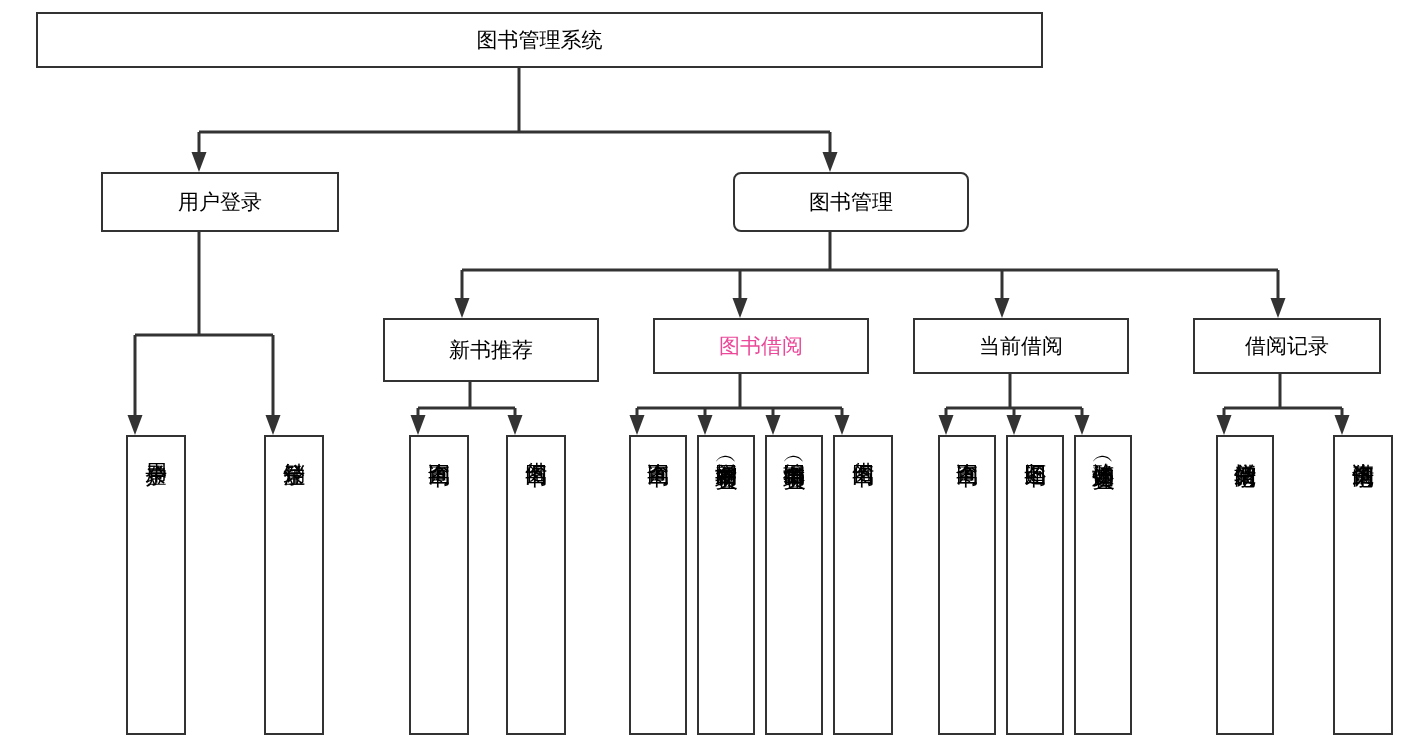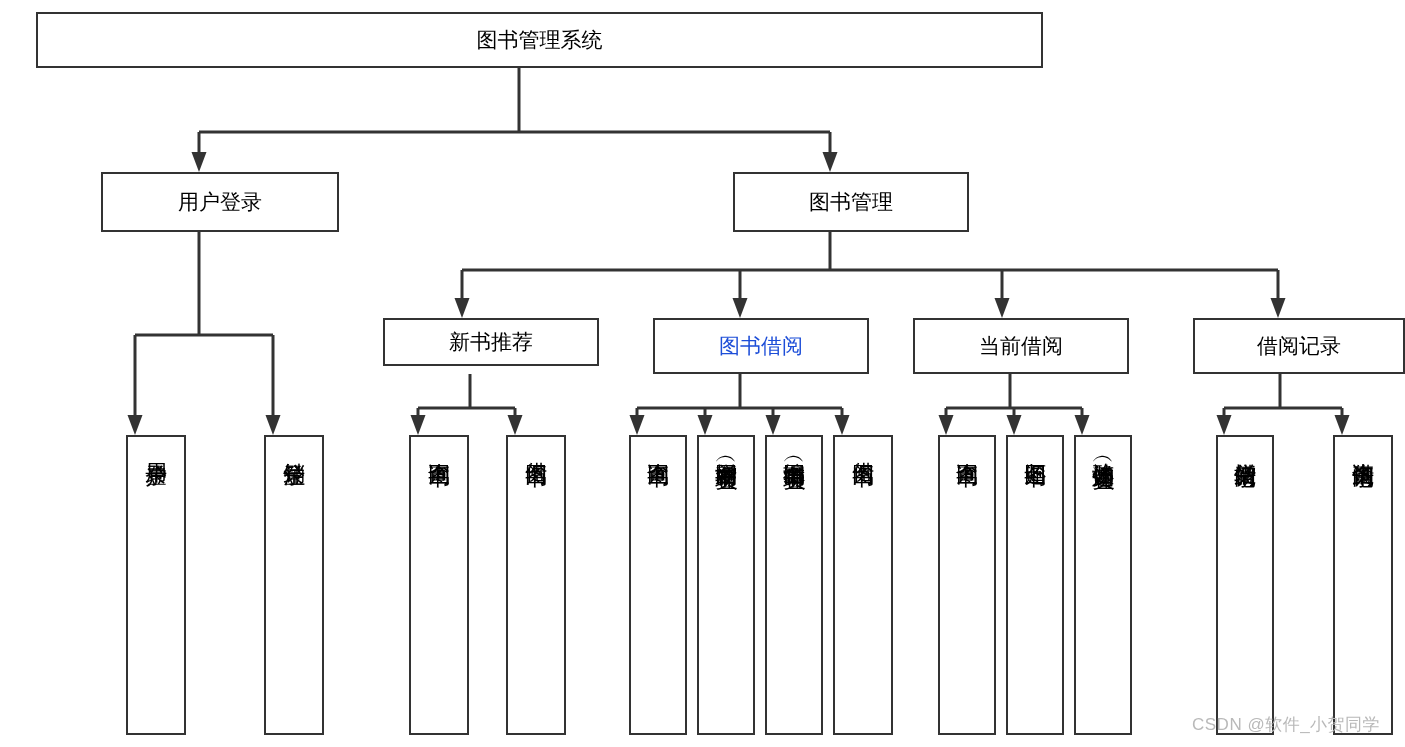--- a/index.html
+++ b/index.html
@@ -131,33 +131,33 @@
       </g>
   </svg>
 
   <div id="nodes-layer">
       <div class="node horizontal" style="left: 15px; top: 12px; width: 1007px; height: 56px; border-color: rgb(51, 51, 51); background: rgb(255, 255, 255);">
         <span class="node-label" style="color: rgb(0, 0, 0);">图书管理系统</span>
       </div>
       <div class="node horizontal" style="left: 80px; top: 172px; width: 238px; height: 60px; border-color: rgb(51, 51, 51); background: rgb(255, 255, 255);">
         <span class="node-label" style="color: rgb(0, 0, 0);">用户登录</span>
       </div>
-      <div class="node horizontal" style="left: 712px; top: 172px; width: 236px; height: 60px; border-color: rgb(51, 51, 51); background: rgb(255, 255, 255);">
+      <div class="node horizontal" style="left: 712px; top: 172px; width: 236px; height: 60px; border-color: rgb(51, 51, 51); background: rgb(255, 255, 255); border-radius: 8px;">
         <span class="node-label" style="color: rgb(0, 0, 0);">图书管理</span>
       </div>
-      <div class="node horizontal" style="left: 362px; top: 318px; width: 216px; height: 48px; border-color: rgb(51, 51, 51); background: rgb(255, 255, 255);">
+      <div class="node horizontal" style="left: 362px; top: 318px; width: 216px; height: 64px; border-color: rgb(51, 51, 51); background: rgb(255, 255, 255);">
         <span class="node-label" style="color: rgb(0, 0, 0);">新书推荐</span>
       </div>
       <div class="node horizontal" style="left: 632px; top: 318px; width: 216px; height: 56px; border-color: rgb(51, 51, 51); background: rgb(255, 255, 255);">
-        <span class="node-label" style="color: #1d4ed8;">图书借阅</span>
+        <span class="node-label" style="color: #ec4899;">图书借阅</span>
       </div>
       <div class="node horizontal" style="left: 892px; top: 318px; width: 216px; height: 56px; border-color: rgb(51, 51, 51); background: rgb(255, 255, 255);">
         <span class="node-label" style="color: rgb(0, 0, 0);">当前借阅</span>
       </div>
-      <div class="node horizontal" style="left: 1172px; top: 318px; width: 212px; height: 56px; border-color: rgb(51, 51, 51); background: rgb(255, 255, 255);">
+      <div class="node horizontal" style="left: 1172px; top: 318px; width: 188px; height: 56px; border-color: rgb(51, 51, 51); background: rgb(255, 255, 255);">
         <span class="node-label" style="color: rgb(0, 0, 0);">借阅记录</span>
       </div>
       <div class="node vertical" style="left: 105px; top: 435px; width: 60px; height: 300px; border-color: rgb(51, 51, 51); background: rgb(255, 255, 255);">
         <span class="node-label" style="color: rgb(0, 0, 0);">用户登录</span>
       </div>
       <div class="node vertical" style="left: 243px; top: 435px; width: 60px; height: 300px; border-color: rgb(51, 51, 51); background: rgb(255, 255, 255);">
         <span class="node-label" style="color: rgb(0, 0, 0);">注销登录</span>
       </div>
       <div class="node vertical" style="left: 388px; top: 435px; width: 60px; height: 300px; border-color: rgb(51, 51, 51); background: rgb(255, 255, 255);">
         <span class="node-label" style="color: rgb(0, 0, 0);">查询图书</span>
@@ -187,15 +187,14 @@
         <span class="node-label" style="color: rgb(0, 0, 0);">确认归还（管理员）</span>
       </div>
       <div class="node vertical" style="left: 1195px; top: 435px; width: 58px; height: 300px; border-color: rgb(51, 51, 51); background: rgb(255, 255, 255);">
         <span class="node-label" style="color: rgb(0, 0, 0);">新增借阅记录</span>
       </div>
       <div class="node vertical" style="left: 1312px; top: 435px; width: 60px; height: 300px; border-color: rgb(51, 51, 51); background: rgb(255, 255, 255);">
         <span class="node-label" style="color: rgb(0, 0, 0);">查询借阅记录</span>
       </div>
     </div>
 
-  <div id="watermark">CSDN @软件_小贺同学</div>
 
 </div>
 
 </body></html>

